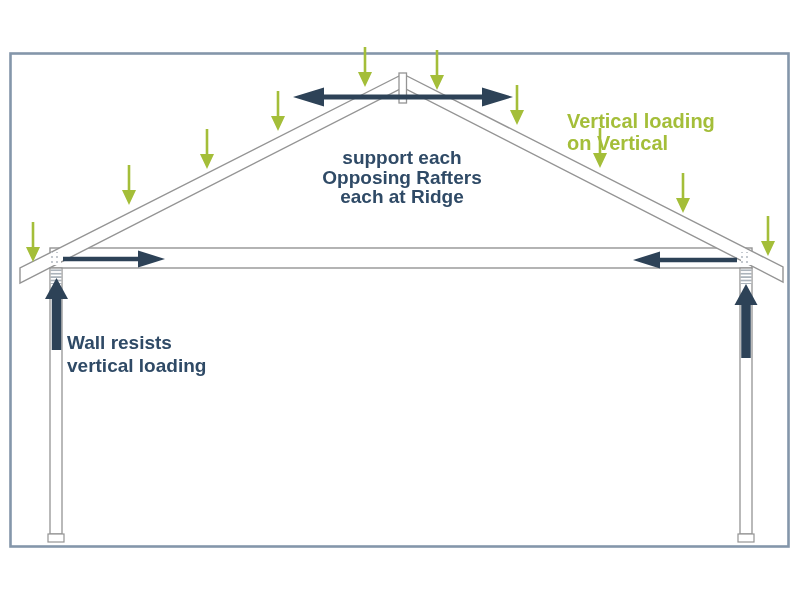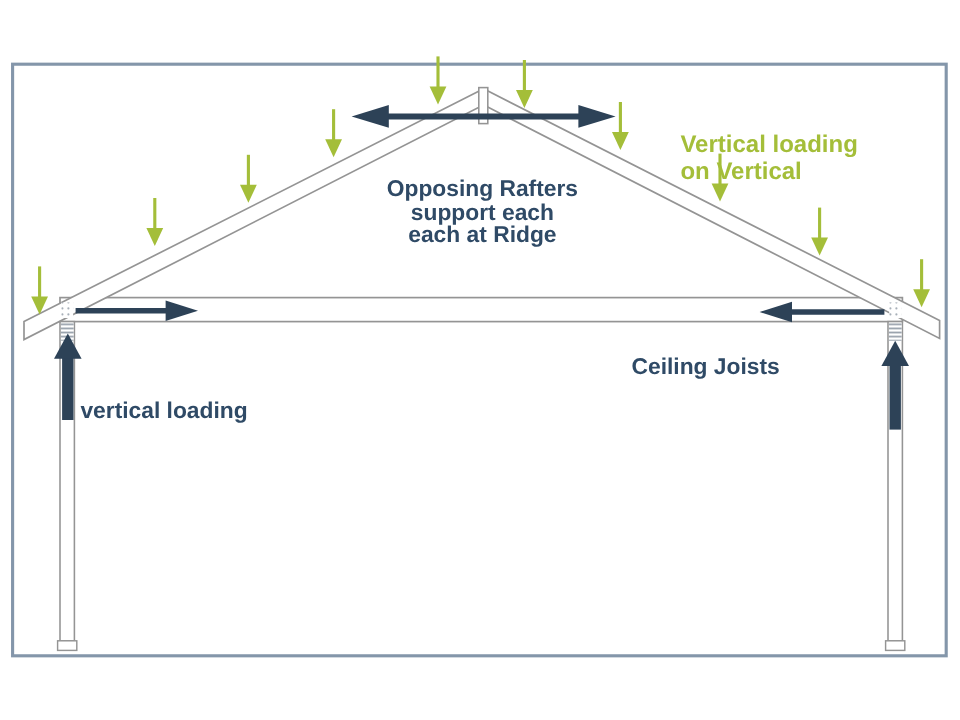--- a/index.html
+++ b/index.html
@@ -112,31 +112,31 @@
           <polygon points="56.5,278 45,299 68,299" fill="#2d4257"></polygon>
         </g>
         <g>
           <line x1="746" y1="358" x2="746" y2="302" stroke="#2d4257" stroke-width="9.5"></line>
           <polygon points="746,284 734.5,305 757.5,305" fill="#2d4257"></polygon>
         </g>
       </g>
   </svg>
 
   <div class="lbl navy ridge-note">
+    <div>support each</div>
     <div>Opposing Rafters</div>
-    <div>support each</div>
     <div>each at Ridge</div>
   </div>
 
   <div class="lbl green load-note">
     <div>Vertical loading</div>
     <div>on Vertical</div>
   </div>
 
   <div class="lbl navy wall-note">
+    <div>Wall resists</div>
     <div>vertical loading</div>
   </div>
 
   <div class="lbl navy joist-note">
-    <div>Ceiling Joists</div>
   </div>
 
 </div>
 
 </body></html>

